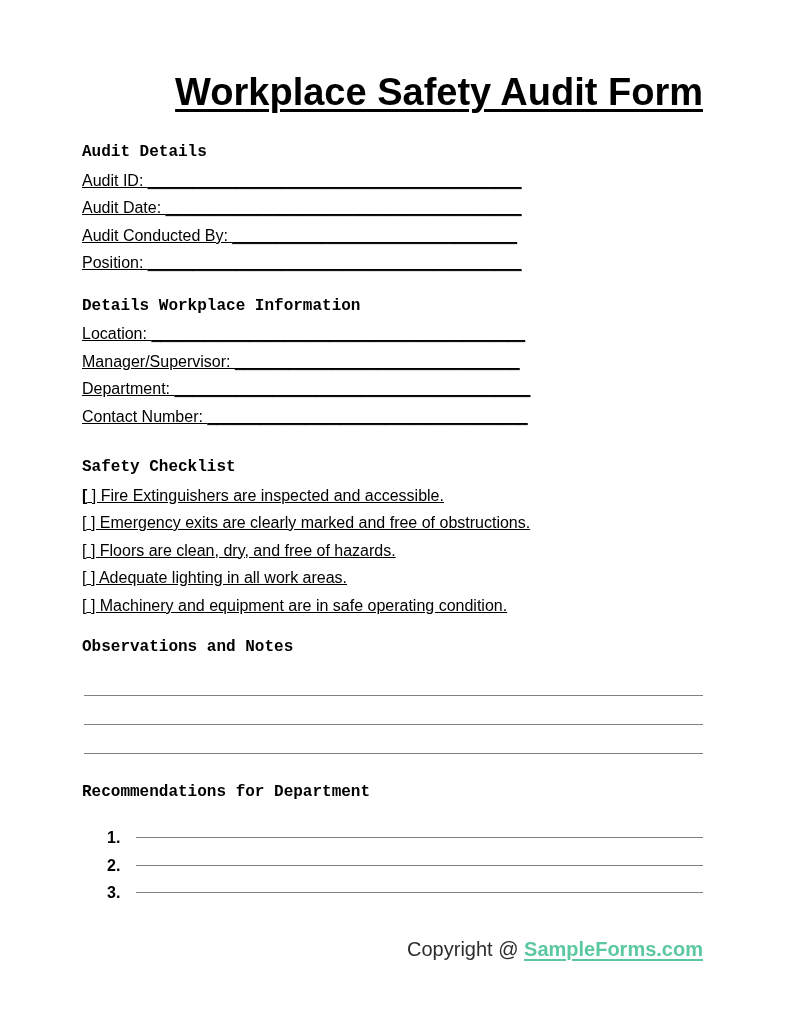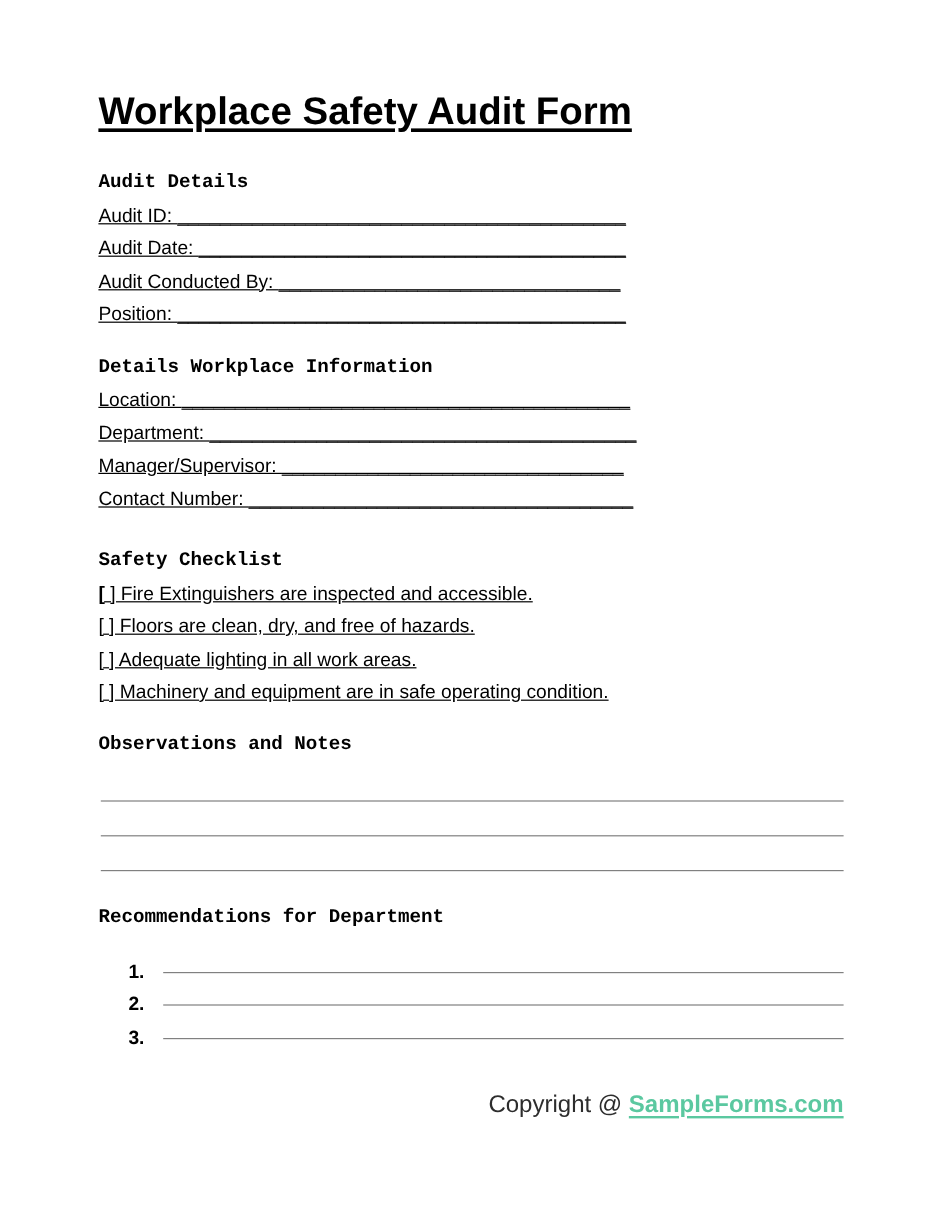--- a/index.html
+++ b/index.html
@@ -13,24 +13,24 @@
     box-sizing: border-box;
     padding: 75px 82px 0 82px;
     font-family: "Liberation Sans", sans-serif;
     font-size: 16px;
     line-height: 27.5px;
     color: #000000;
     overflow: hidden;
   }
   h1.doc-title {
     margin: 0;
-    font-size: 32px;
+    font-size: 38px;
     line-height: 34px;
     font-weight: bold;
-    text-align: left;
+    text-align: right;
     text-decoration: underline;
     text-decoration-thickness: 3px;
     text-underline-offset: 4px;
     letter-spacing: 0;
   }
   .sec-head { font-weight: bold; font-family: Liberation Mono, monospace; }
   .sec-head.audit   { margin-top: 30px; }
   .sec-head.general { margin-top: 16px; }
   .sec-head.safety  { margin-top: 24px; }
   .sec-head.obs     { margin-top: 15px; }
@@ -82,26 +82,27 @@
   <h1 class="doc-title">Workplace Safety Audit Form</h1>
 
   <div class="sec-head audit">Audit Details</div>
   <div class="field"><span>Audit ID: </span><span>__________________________________________</span></div>
   <div class="field"><span>Audit Date: </span><span>________________________________________</span></div>
   <div class="field"><span>Audit Conducted By: </span><span>________________________________</span></div>
   <div class="field"><span>Position: </span><span>__________________________________________</span></div>
 
   <div class="sec-head general">Details Workplace Information</div>
   <div class="field"><span>Location: </span><span>__________________________________________</span></div>
+  <div class="field"><span>Manager/Supervisor: </span><span>________________________________</span></div>
   <div class="field"><span>Department: </span><span>________________________________________</span></div>
-  <div class="field"><span>Manager/Supervisor: </span><span>________________________________</span></div>
   <div class="field"><span>Contact Number: </span><span>____________________________________</span></div>
 
   <div class="sec-head safety">Safety Checklist</div>
   <div class="check-item"><span class="b0">[</span><span> ] Fire Extinguishers are inspected and accessible.</span></div>
+  <div class="check-item"><span>[</span><span> ] Emergency exits are clearly marked and free of obstructions.</span></div>
   <div class="check-item"><span>[</span><span> ] Floors are clean, dry, and free of hazards.</span></div>
   <div class="check-item"><span>[</span><span> ] Adequate lighting in all work areas.</span></div>
   <div class="check-item"><span>[</span><span> ] Machinery and equipment are in safe operating condition.</span></div>
 
   <div class="sec-head obs">Observations and Notes</div>
   <div class="obs-line first"></div>
   <div class="obs-line"></div>
   <div class="obs-line"></div>
 
   <div class="sec-head rec">Recommendations for Department</div>

